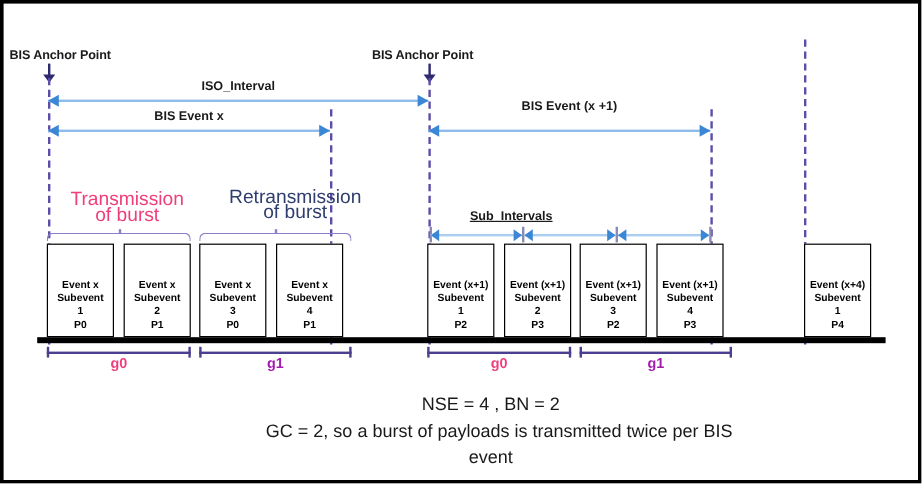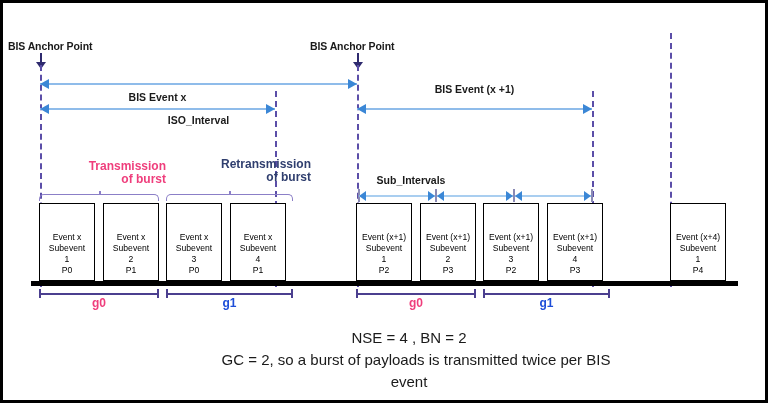--- a/index.html
+++ b/index.html
@@ -28,37 +28,37 @@
     letter-spacing: -0.1px;
   }
   .arrow-label {
     font-size: 10.5px;
     font-weight: bold;
     color: #1a1a1a;
     white-space: nowrap;
     text-align: center;
   }
   .burst-label {
-    font-size: 12px;
-    font-weight: bold;
-    text-align: right;
+    font-size: 16px;
+    font-weight: normal;
+    text-align: center;
     line-height: 13px;
     white-space: nowrap;
   }
   .burst-tx { color: #ef3e7c; }
   .burst-rtx { color: #2f3e6e; }
 
   .gap-label {
     font-size: 12px;
     font-weight: bold;
     text-align: center;
     white-space: nowrap;
   }
   .gap-g0 { color: #ef3e7c; }
-  .gap-g1 { color: #1d4ed8; }
+  .gap-g1 { color: #a21caf; }
 
   
   .vline {
     width: 0;
     border-left: 2px dashed #5b4ea8;
   }
 
   
   .anchor-arrow { width: 10px; }
   .anchor-arrow .stem {
@@ -131,21 +131,21 @@
     background: #ffffff;
     box-sizing: border-box;
     display: flex;
     flex-direction: column;
     align-items: center;
     justify-content: flex-end;
     padding-bottom: 4px;
   }
   .sebox .ln {
     font-size: 8.6px;
-    font-weight: normal;
+    font-weight: bold;
     color: #000000;
     line-height: 11px;
     white-space: nowrap;
   }
 
   
   .baseline {
     background: #000000;
     height: 5px;
   }
@@ -198,21 +198,21 @@
     <div class="stem"></div>
       <div class="head"></div>
   </div>
 
   <div class="abs vline" style="left:37px; top:62px; height:222px;"></div>
   <div class="abs vline" style="left:272px; top:88px; height:196px;"></div>
   <div class="abs vline" style="left:354px; top:62px; height:222px;"></div>
   <div class="abs vline" style="left:589px; top:88px; height:196px;"></div>
   <div class="abs vline" style="left:667px; top:30px; height:254px;"></div>
 
-  <div class="abs arrow-label" style="left:37px; top:63px; width:317px;margin-top:48px;">ISO_Interval</div>
+  <div class="abs arrow-label" style="left:37px; top:63px; width:317px;">ISO_Interval</div>
   <div class="abs harrow" style="left:37px; top:76px; width:317px;">
     <div class="line"></div>
       <div class="head-l"></div>
       <div class="head-r"></div>
   </div>
 
   <div class="abs arrow-label" style="left:37px; top:88px; width:235px;">BIS Event x</div>
   <div class="abs harrow" style="left:37px; top:101px; width:235px;">
     <div class="line"></div>
       <div class="head-l"></div>
@@ -235,21 +235,21 @@
     <div>of burst</div>
   </div>
 
   <div class="abs brace" style="left:36px; top:191px; width:120px;">
     <div class="brace-nub" style="left:59px;"></div>
   </div>
   <div class="abs brace" style="left:163px; top:191px; width:127px;">
     <div class="brace-nub" style="left:62px;"></div>
   </div>
 
-  <div class="abs arrow-label" style="left:340px; top:171px; width:136px;">Sub_Intervals</div>
+  <div class="abs arrow-label" style="left:355px; top:171px; width:136px;text-decoration:underline;">Sub_Intervals</div>
 
   <div class="abs tick-blue" style="left:355px; top:186px; height:13px;"></div>
   <div class="abs tick-blue" style="left:432px; top:186px; height:13px;"></div>
   <div class="abs tick-blue" style="left:510px; top:186px; height:13px;"></div>
   <div class="abs tick-blue" style="left:588px; top:186px; height:13px;"></div>
 
   <div class="abs harrow thin" style="left:356px; top:188px; width:76px;">
     <div class="line"></div>
       <div class="head-l"></div>
       <div class="head-r"></div>

